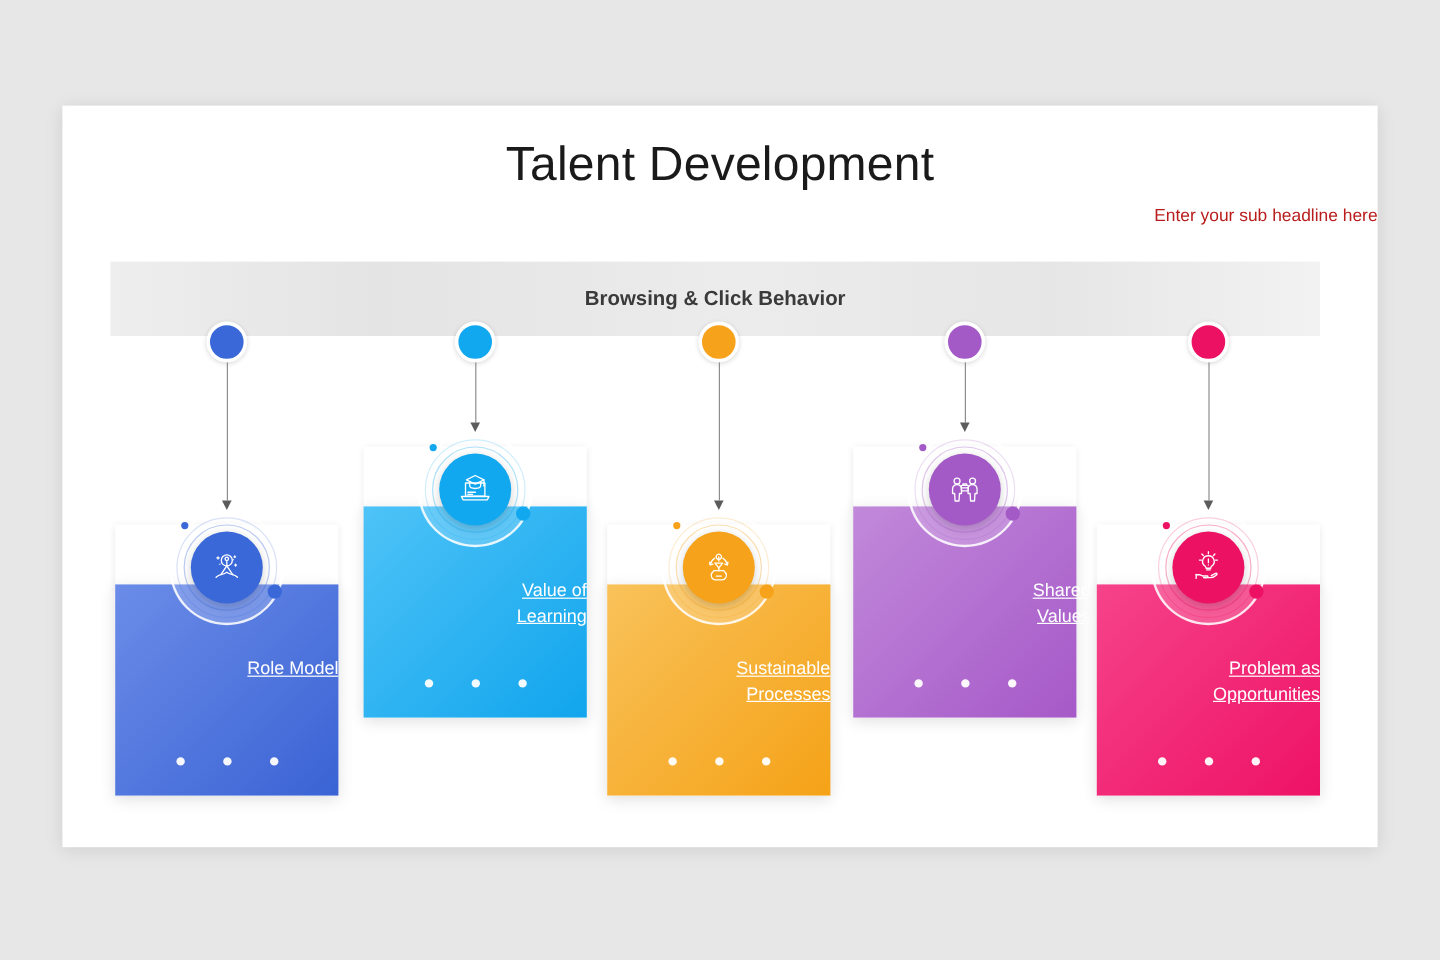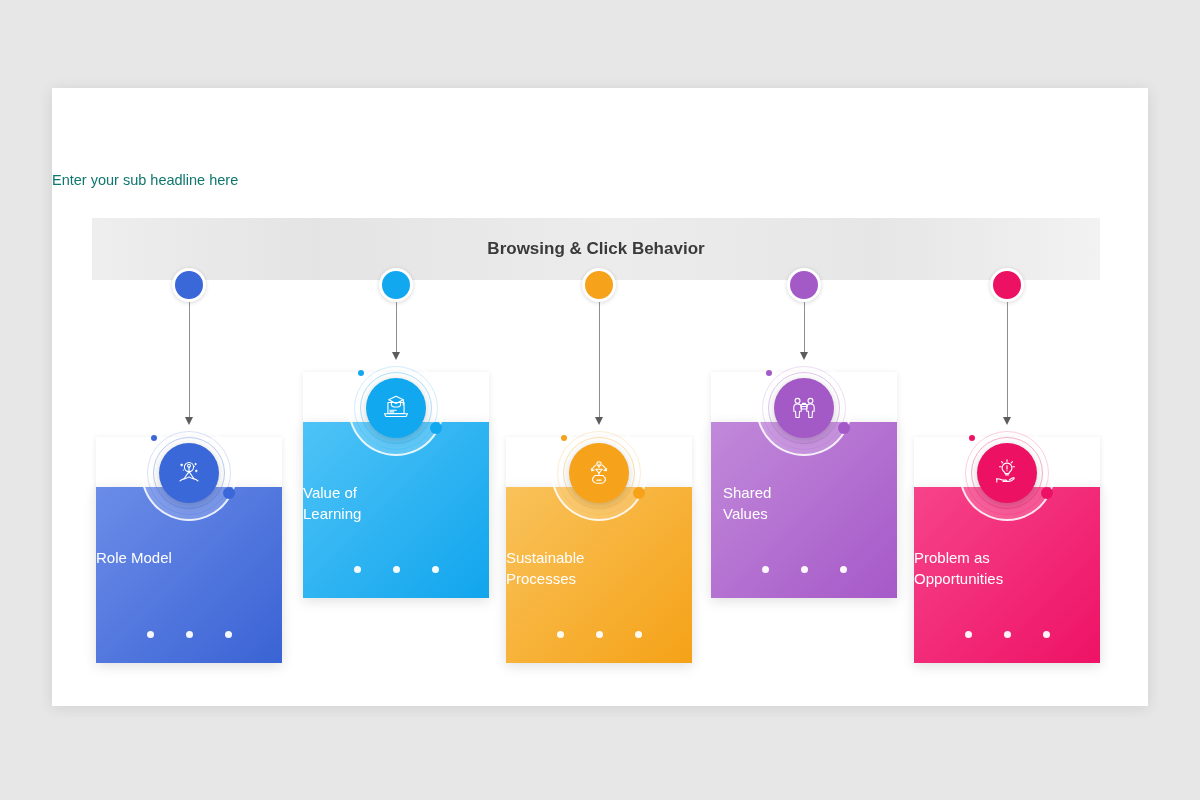--- a/index.html
+++ b/index.html
@@ -20,22 +20,22 @@
 
   
   #title {
     position:absolute; left:0; top:27px; width:100%;
     text-align:center;
     font-size:40px; font-weight:400; color:#1a1a1a;
     letter-spacing:0.2px;
   }
   #subtitle {
     position:absolute; left:0; top:84px; width:100%;
-    text-align:left;
-    font-size:14.5px; font-weight:400; color:#0f766e;
+    text-align:right;
+    font-size:14.5px; font-weight:400; color:#b91c1c;
   }
 
   
   #banner {
     position:absolute;
     left:40px; top:130px;
     width:1008px; height:62px;
     background:linear-gradient(90deg,#eeeeee 0%,#e4e4e4 22%,#ececec 52%,#e6e6e6 78%,#f2f2f2 100%);
   }
   #banner-label {
@@ -84,23 +84,24 @@
   }
 
   
   .card {
     position:absolute;
     left:0; width:186px;
     box-shadow:0 3px 12px rgba(0,0,0,0.13);
   }
   .card-label {
     position:absolute; left:0; width:100%;
-    text-align:left;
+    text-align:right;
     font-size:15px; line-height:21px; color:#ffffff;
     white-space:pre-line;
+    text-decoration:underline;
   }
   .dots {
     position:absolute; left:0; width:100%;
     display:flex; justify-content:center; gap:32px;
   }
   .dot {
     width:7px; height:7px; border-radius:50%;
     background:rgba(255,255,255,0.95);
   }
 
@@ -140,20 +141,21 @@
     position:absolute; border-radius:50%;
   }
   .accent-sm { width:6px; height:6px; }
   .accent-lg { width:12px; height:12px; }
 </style>
 </head>
 <body>
 
 <div id="slide">
 
+  <div id="title">Talent Development</div>
   <div id="subtitle">Enter your sub headline here</div>
 
   <div id="banner">
     <div id="banner-label">Browsing &amp; Click Behavior</div>
   </div>
 
   <div id="stage">
       <div class="col" style="left: 37px;">
     <div class="node" style="top:180px; background:#3a68d8;"></div>
 

